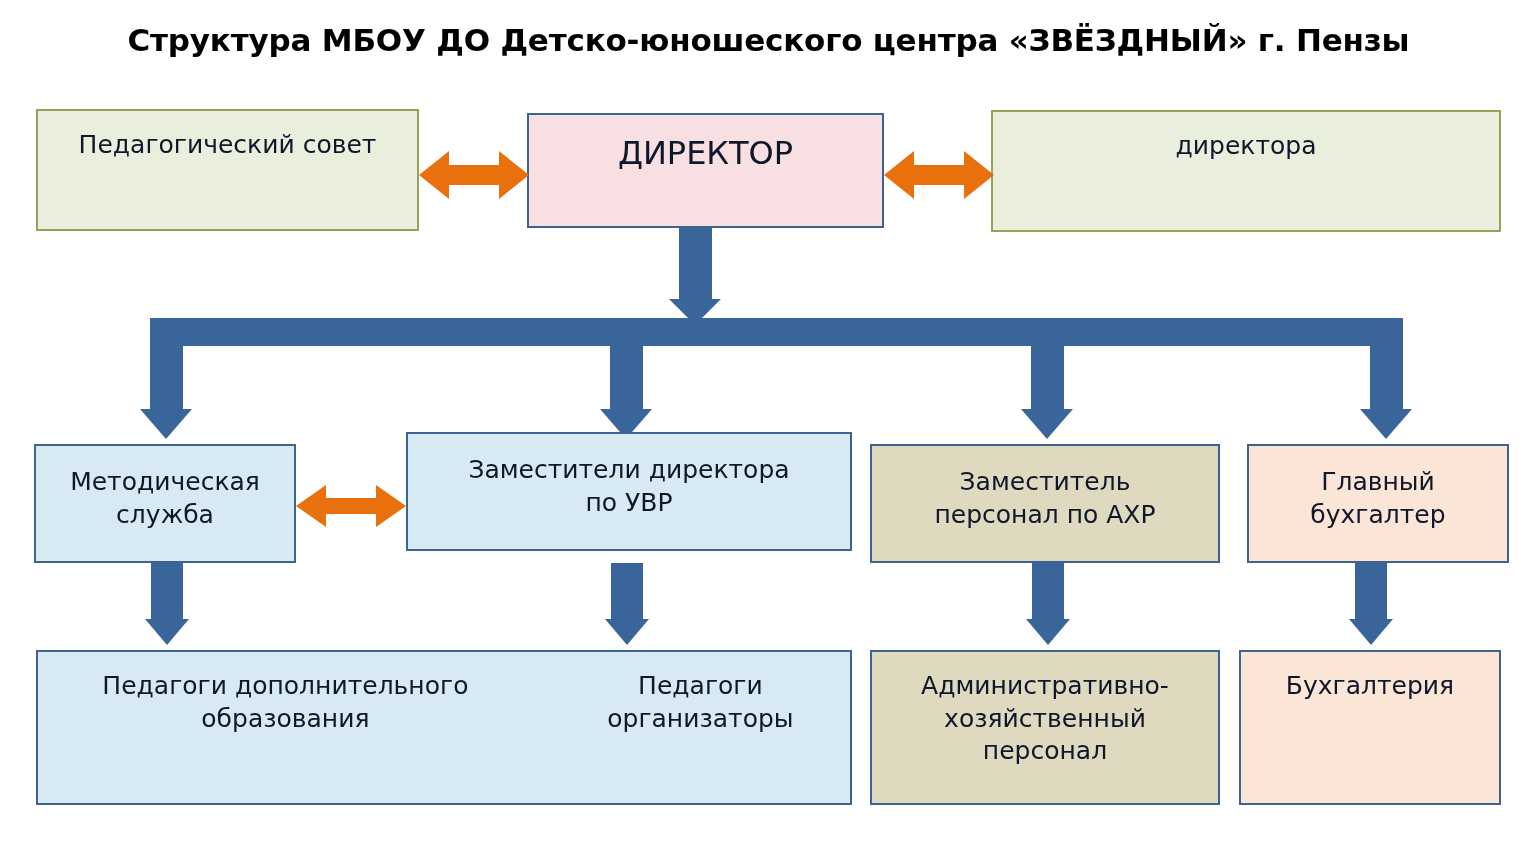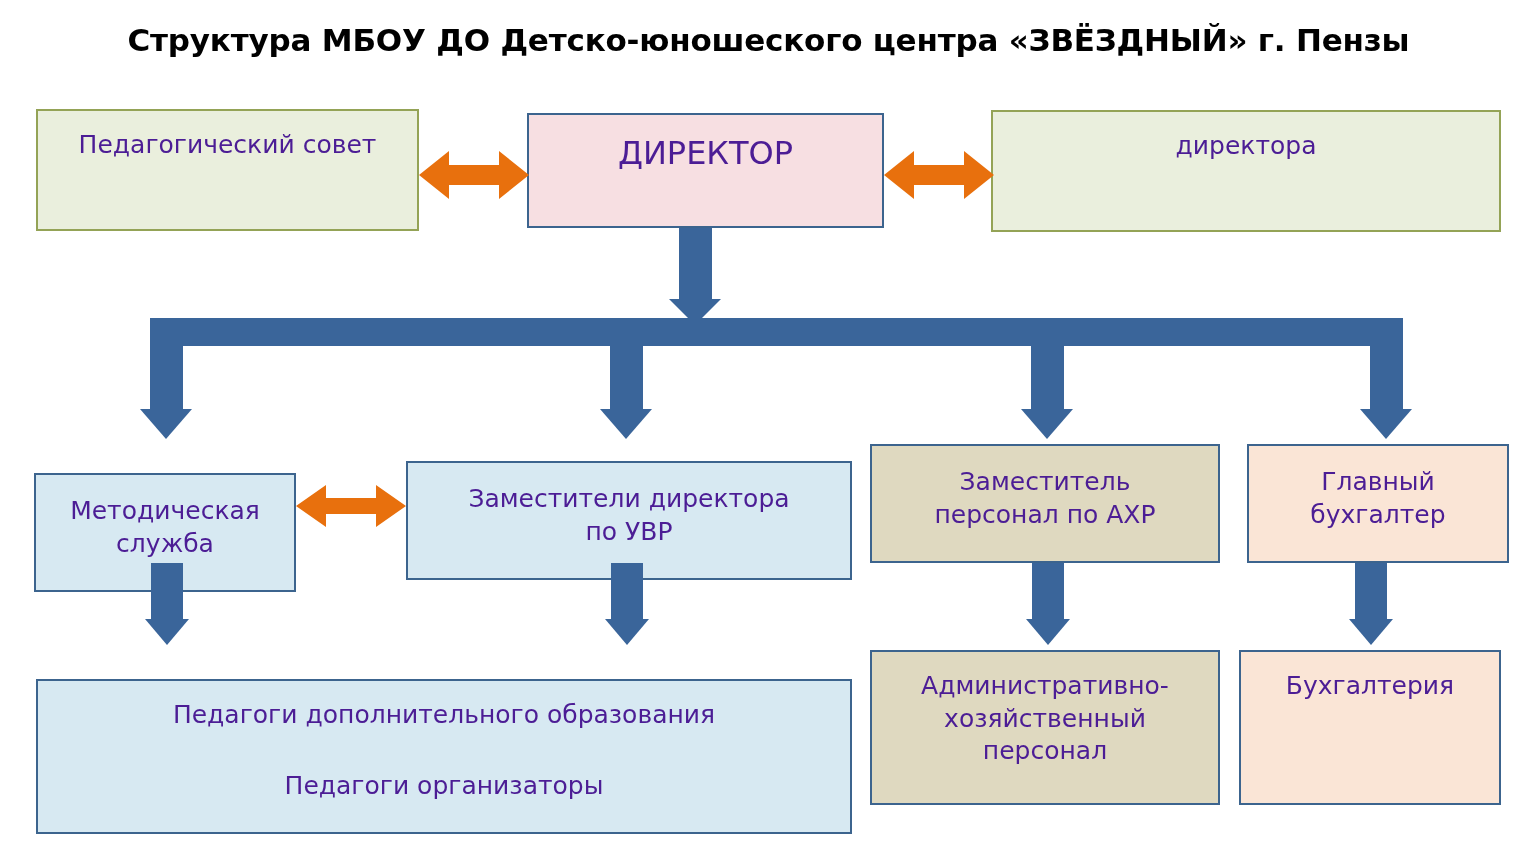--- a/index.html
+++ b/index.html
@@ -33,21 +33,21 @@
   }
 
   
   .node {
     position: absolute;
     border-style: solid;
     border-width: 2px;
     display: flex;
     flex-direction: column;
     align-items: center;
-    color: #4c1d95;
+    color: #0f172a;
     font-size: 25px;
     line-height: 1.30;
     text-align: center;
   }
   .node .lines {
     width: 100%;
     padding: 0 10px;
   }
   .node .ln { display: block; }
 
@@ -59,21 +59,20 @@
     background: #EAEFDD;
     border-color: #94A356;
   }
   .c-pink {
     background: #F7DFE2;
     border-color: #3C648E;
   }
   .c-blue {
     background: #D7E9F2;
     border-color: #3C648E;
-    margin-top: 29px;
   }
   .c-tan {
     background: #DFD9C0;
     border-color: #3C648E;
   }
   .c-peach {
     background: #FAE5D6;
     border-color: #3C648E;
   }
 
@@ -196,21 +195,21 @@
   <div class="v-stem" style="left:611px; top:563px; width:32px; height:62px;"></div>
   <div class="v-head small" style="left:605px; top:619px;"></div>
 
   <div class="v-stem" style="left:1032px; top:563px; width:32px; height:62px;"></div>
   <div class="v-head small" style="left:1026px; top:619px;"></div>
 
   <div class="v-stem" style="left:1355px; top:563px; width:32px; height:62px;"></div>
   <div class="v-head small" style="left:1349px; top:619px;"></div>
 
   <div class="node c-blue top-pad" style="left:36px; top:650px; width:816px; height:155px;">
-    <span class="lines" style="display:flex; flex-direction:column; gap:38px;">
+    <span class="lines" style="display:flex; flex-direction:row; gap:38px;">
       <span class="ln">Педагоги дополнительного образования</span>
       <span class="ln">Педагоги организаторы</span>
     </span>
   </div>
 
   <div class="node c-tan top-pad" style="left:870px; top:650px; width:350px; height:155px;">
     <span class="lines">
       <span class="ln">Административно-</span>
       <span class="ln">хозяйственный</span>
       <span class="ln">персонал</span>

